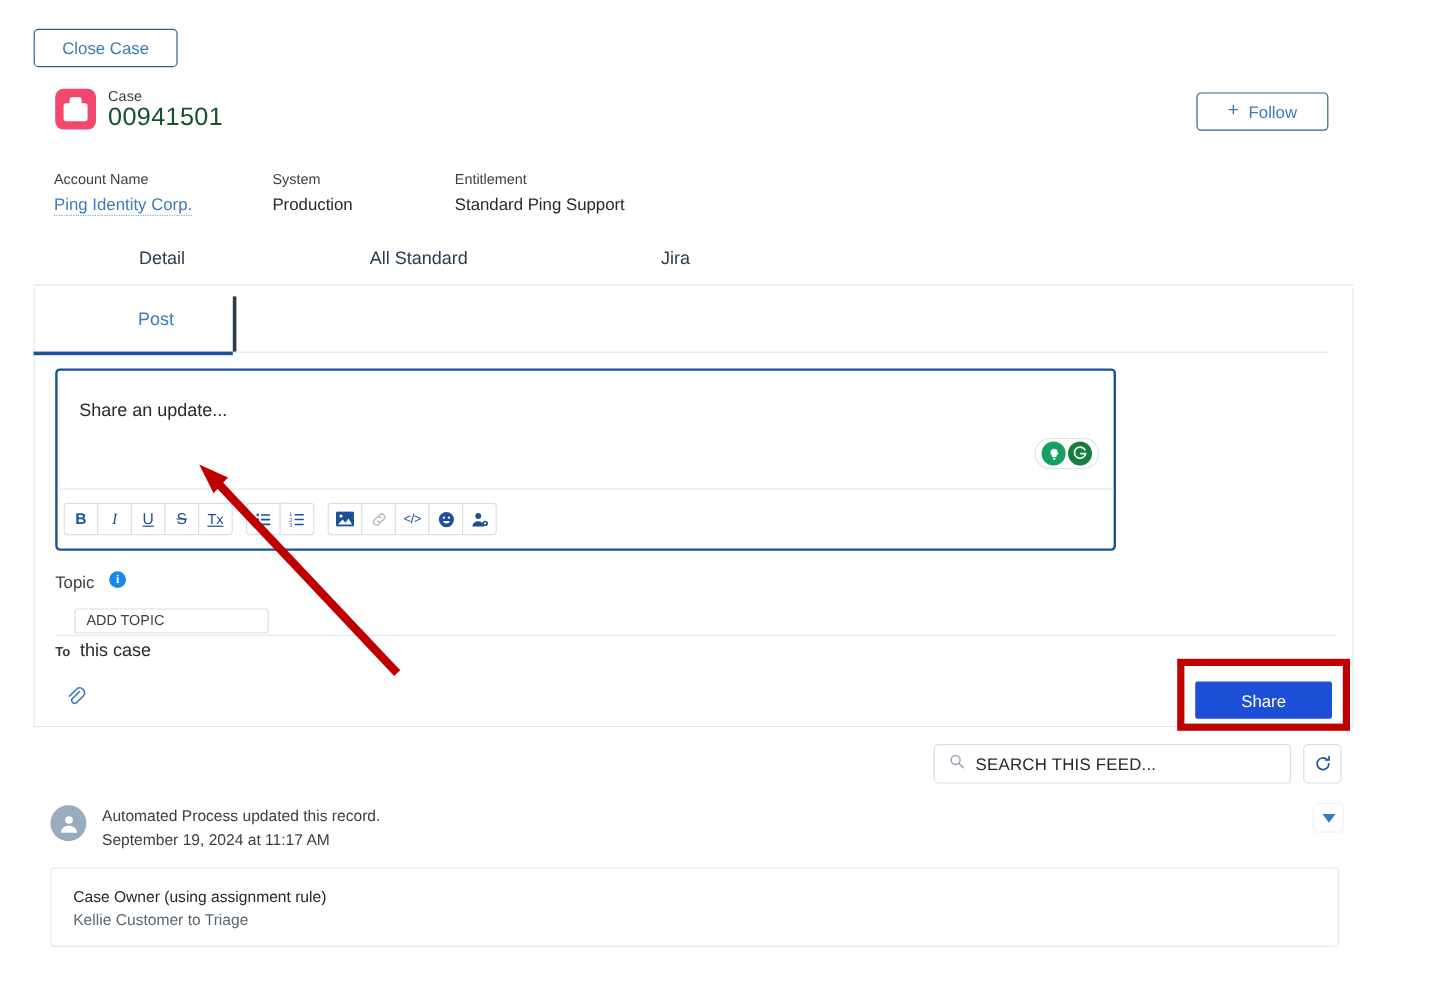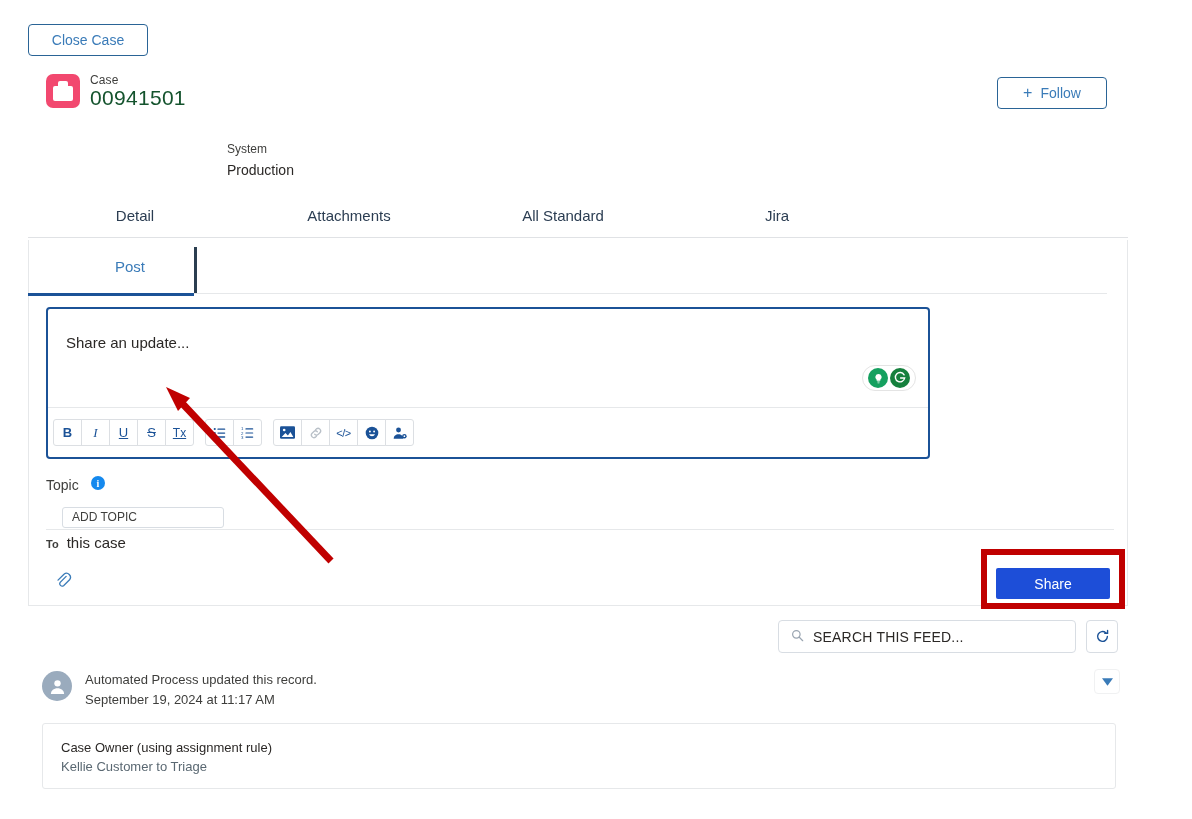--- a/index.html
+++ b/index.html
@@ -295,28 +295,35 @@
     <div class="brief-body"></div>
   </div>
   <div class="case-label">Case</div>
   <div class="case-number">00941501</div>
 
   <div class="follow-btn">
     <span class="plus">+</span>
     <span>Follow</span>
   </div>
 
+  <div class="meta" id="meta-account">
+    <div class="lbl">Account Name</div>
+    <a class="val" href="#">Ping Identity Corp.</a>
+  </div>
   <div class="meta" id="meta-system">
     <div class="lbl">System</div>
     <div class="val">Production</div>
   </div>
+  <div class="meta" id="meta-entitle">
+    <div class="lbl">Entitlement</div>
+    <div class="val">Standard Ping Support</div>
+  </div>
 
   <div class="tabs">
     <div class="tab">Detail</div>
-    <div class="tab">Attachments</div>
     <div class="tab">All Standard</div>
     <div class="tab">Jira</div>
   </div>
 
   <div class="publisher">
 
     <div class="pub-tabs">
       <div class="pub-tab">Post</div>
       <div class="pub-tab-divider"></div>
       <div class="pub-underline"></div>

